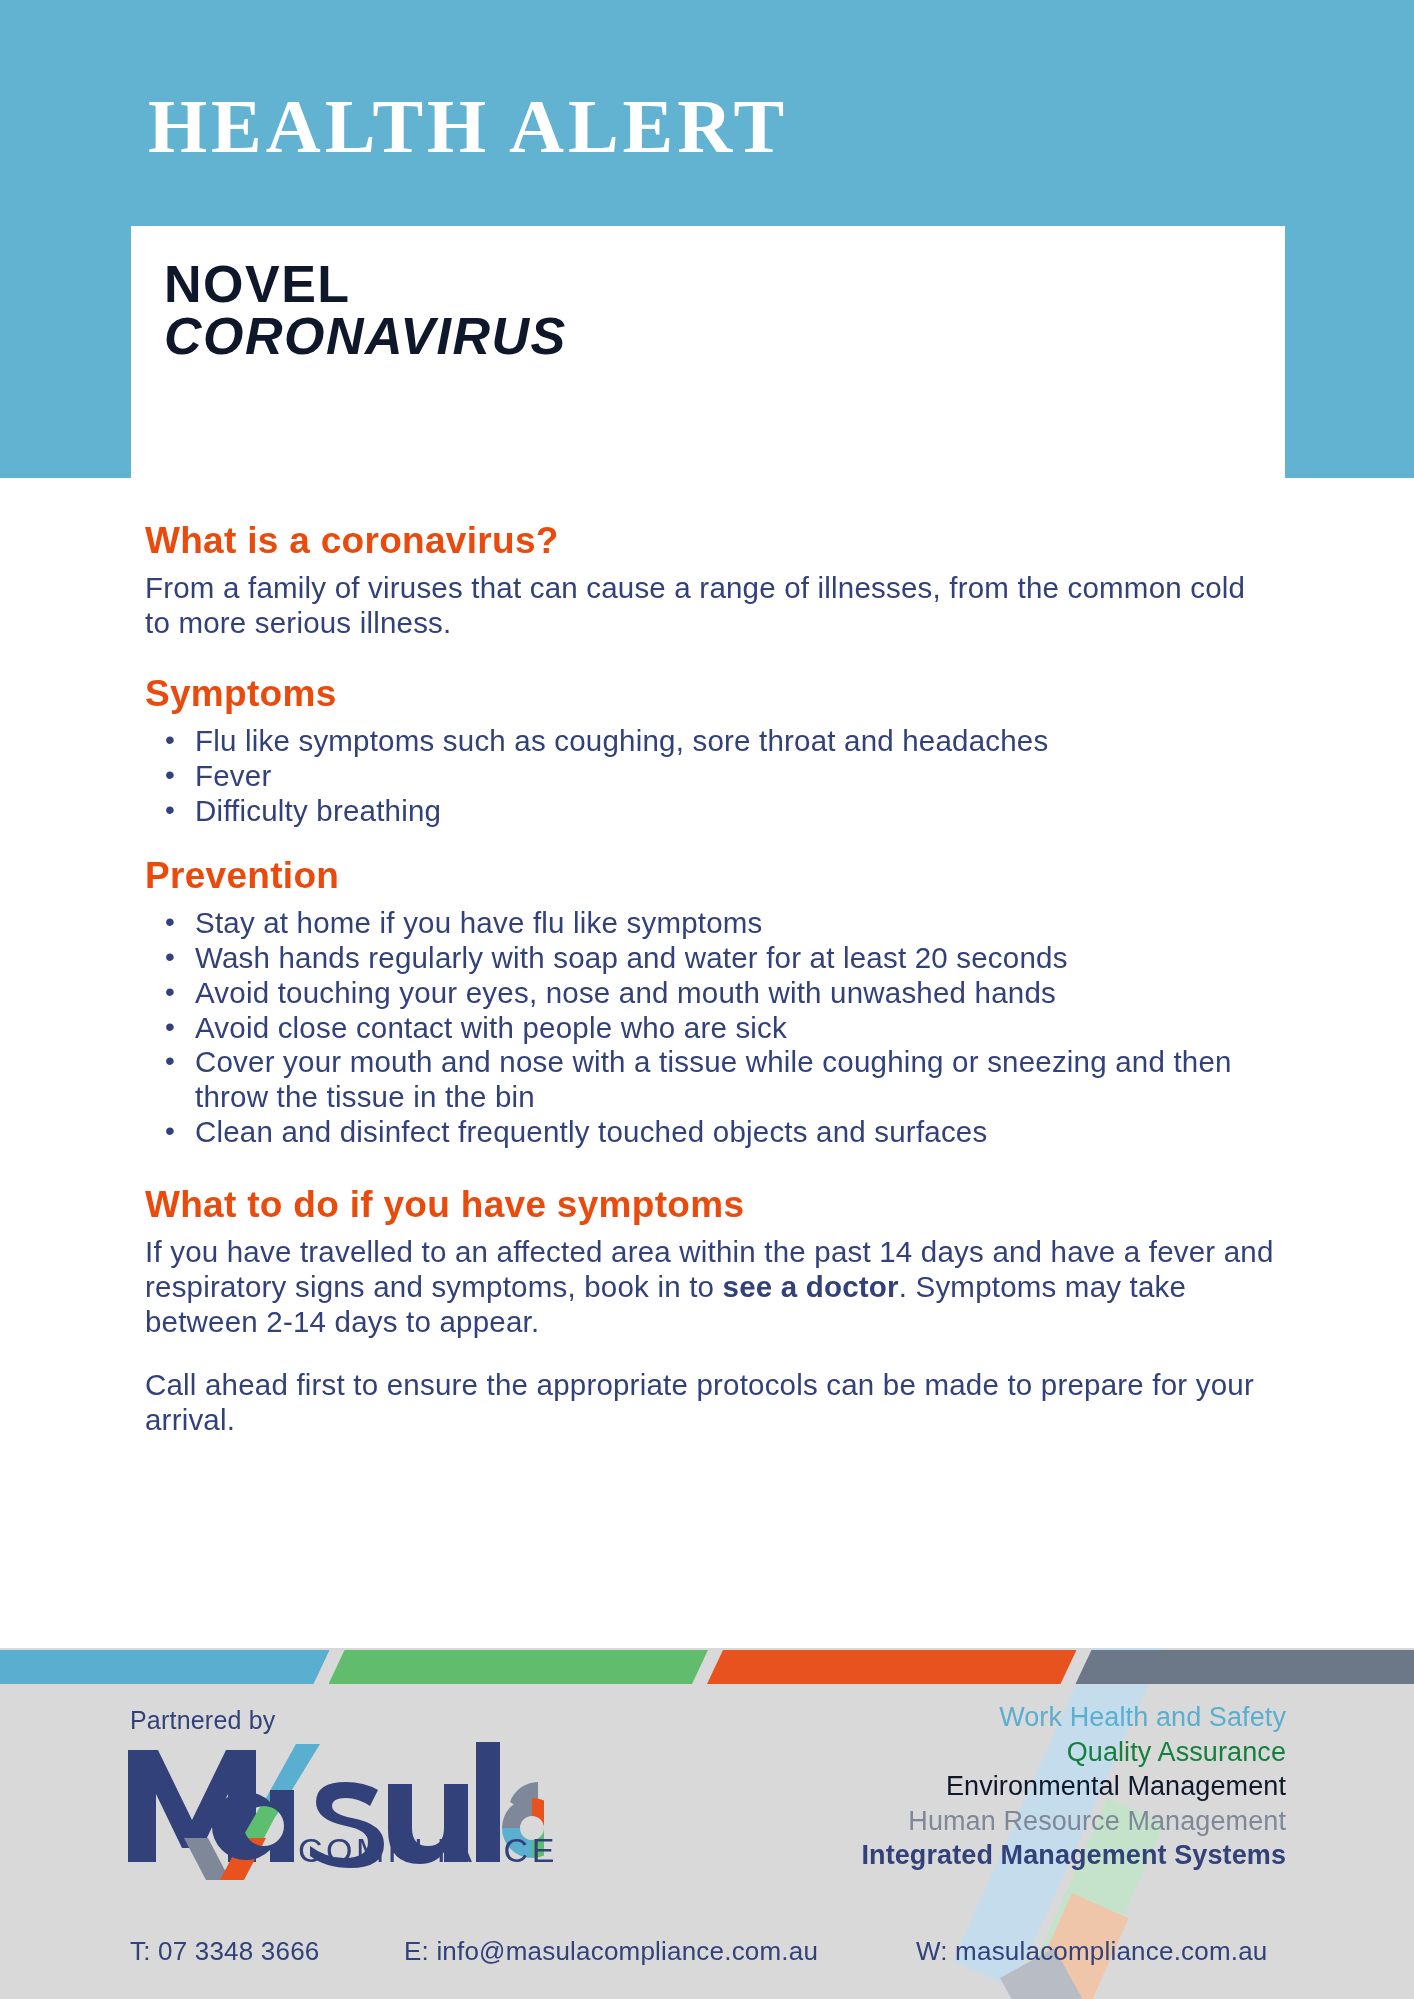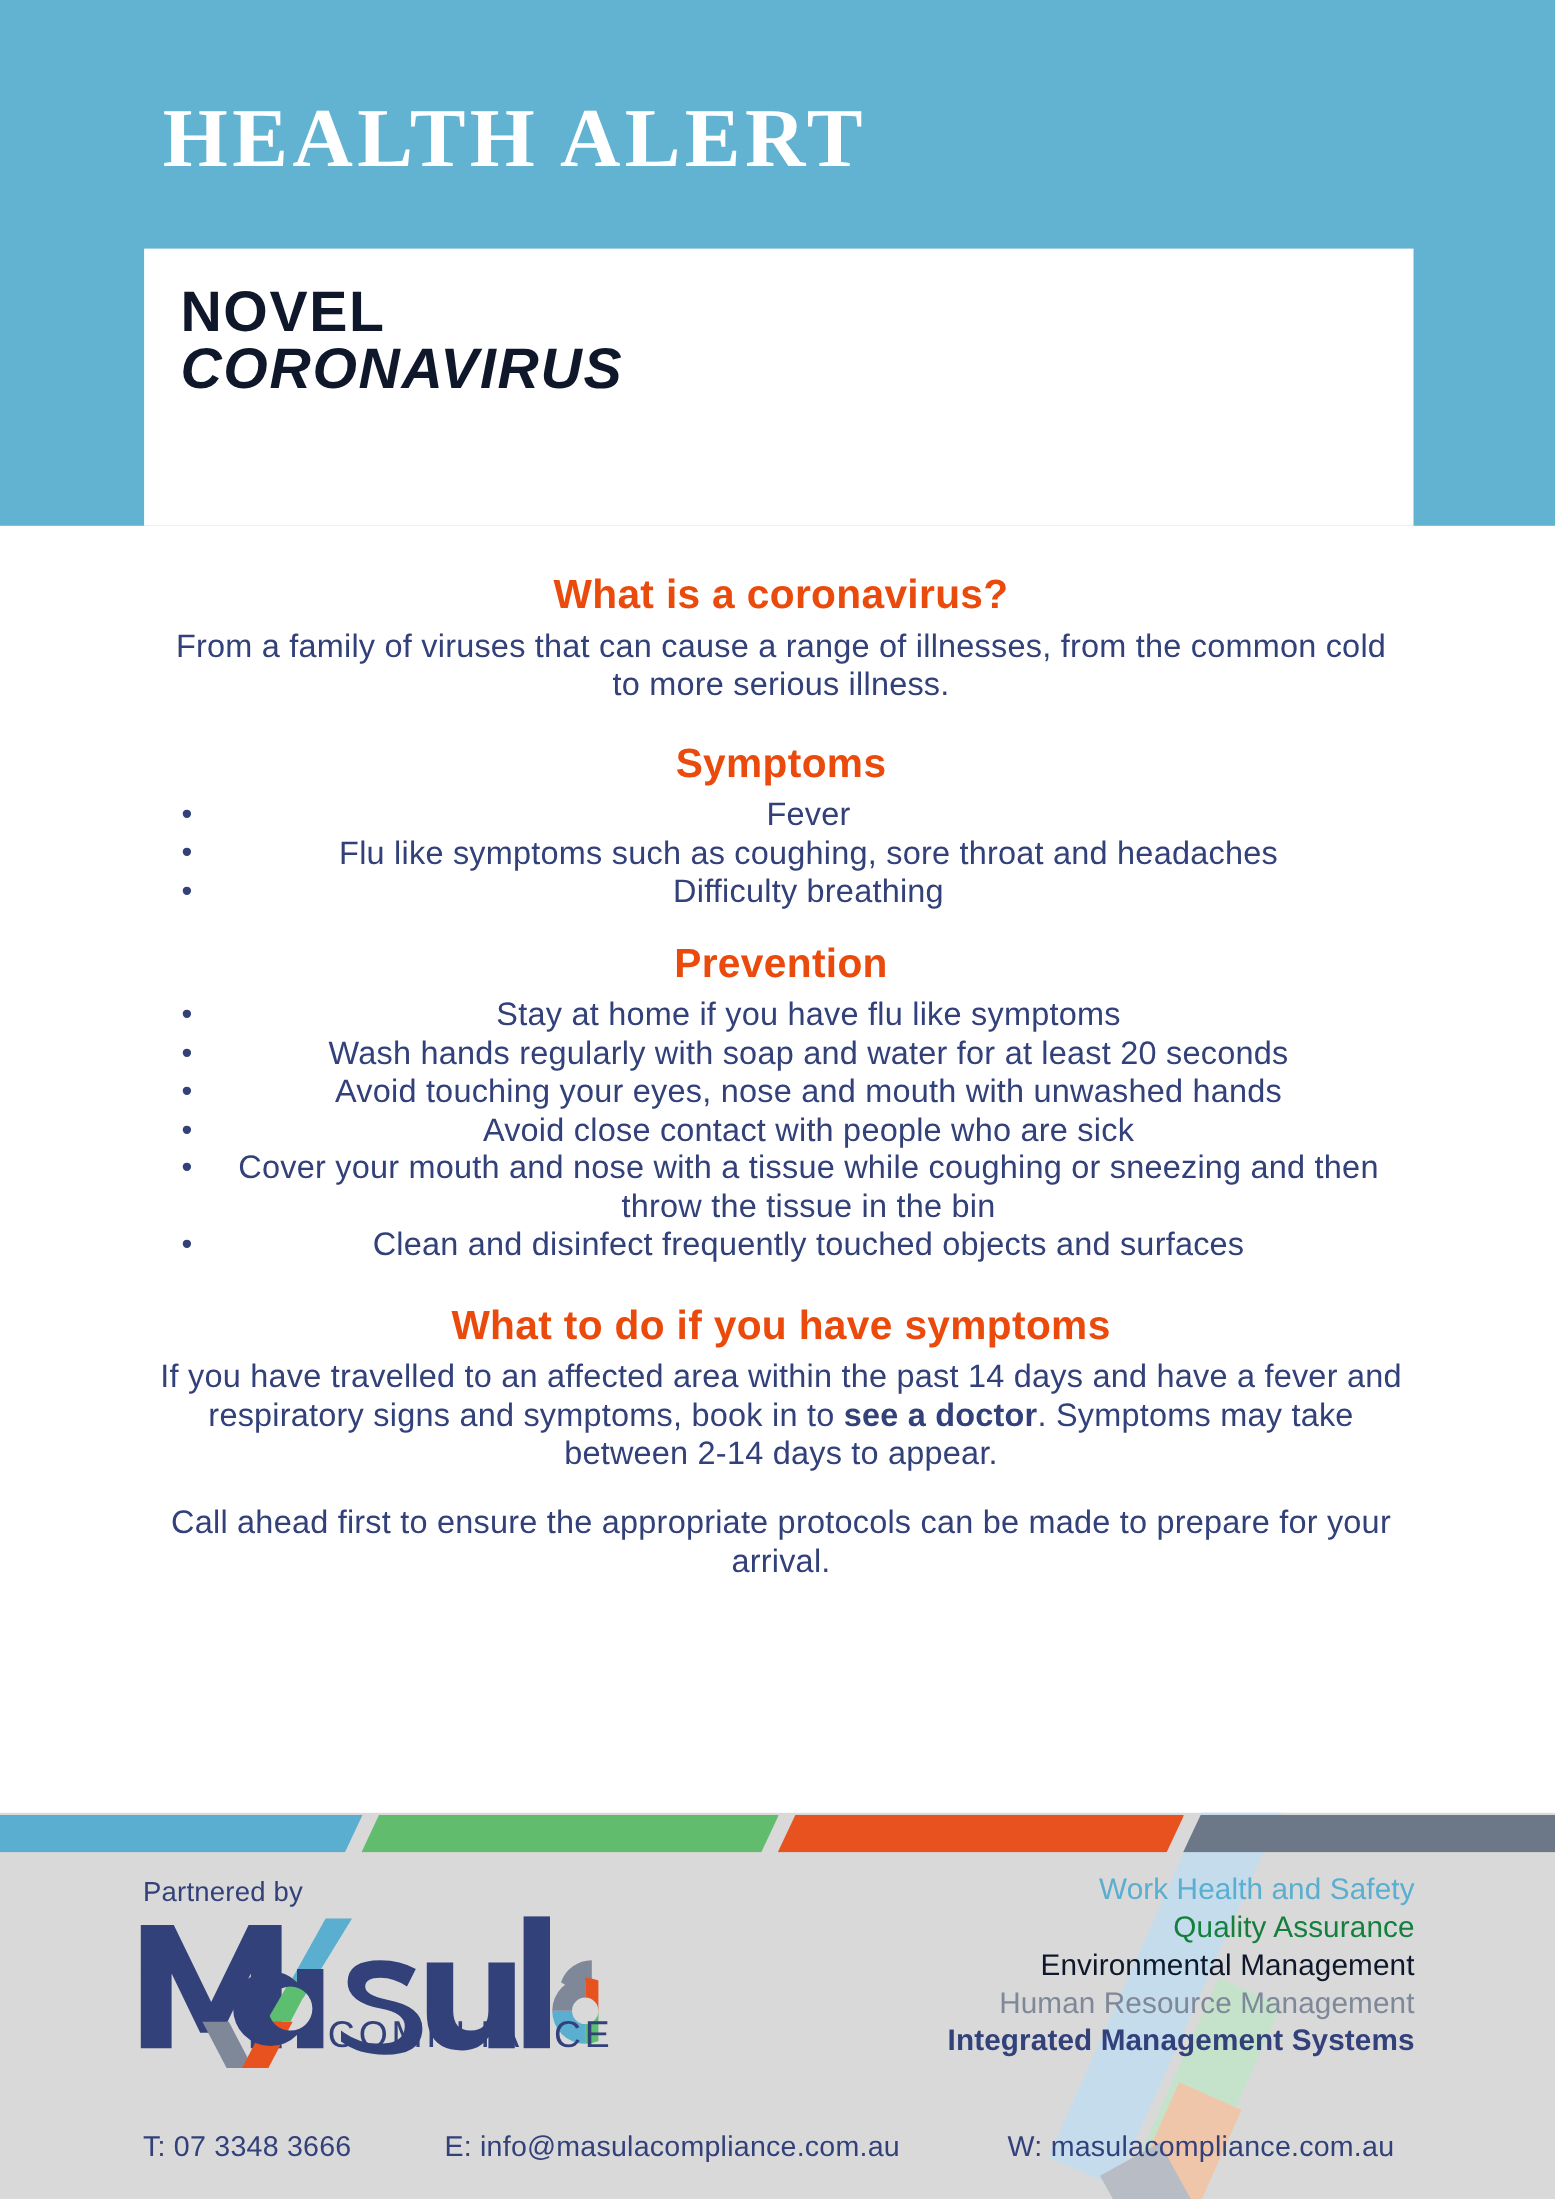--- a/index.html
+++ b/index.html
@@ -59,21 +59,20 @@
     line-height: 1.0;
   }
   .title-main .l2 { display: block; font-style: italic; }
 
   
   .content {
     position: absolute;
     left: 145px;
     top: 520px;
     width: 1130px;
-    text-align: center;
   }
   h2.sec {
     color: #ea4b0c;
     font-size: 37px;
     font-weight: 700;
     letter-spacing: 0.3px;
     line-height: 1.12;
     margin: 0 0 10px 0;
   }
   p.body, li.body {
@@ -245,22 +244,22 @@
     <section>
       <h2 class="sec">What is a coronavirus?</h2>
       <p class="body">From a family of viruses that can cause a range of illnesses, from the common cold to more serious illness.</p>
     </section>
 
     <div class="sec-gap-1"></div>
 
     <section>
       <h2 class="sec">Symptoms</h2>
       <ul class="bullets">
+        <li class="body">Flu like symptoms such as coughing, sore throat and headaches</li>
         <li class="body">Fever</li>
-        <li class="body">Flu like symptoms such as coughing, sore throat and headaches</li>
         <li class="body">Difficulty breathing</li>
       </ul>
     </section>
 
     <div class="sec-gap-2"></div>
 
     <section>
       <h2 class="sec">Prevention</h2>
       <ul class="bullets">
         <li class="body">Stay at home if you have flu like symptoms</li>

